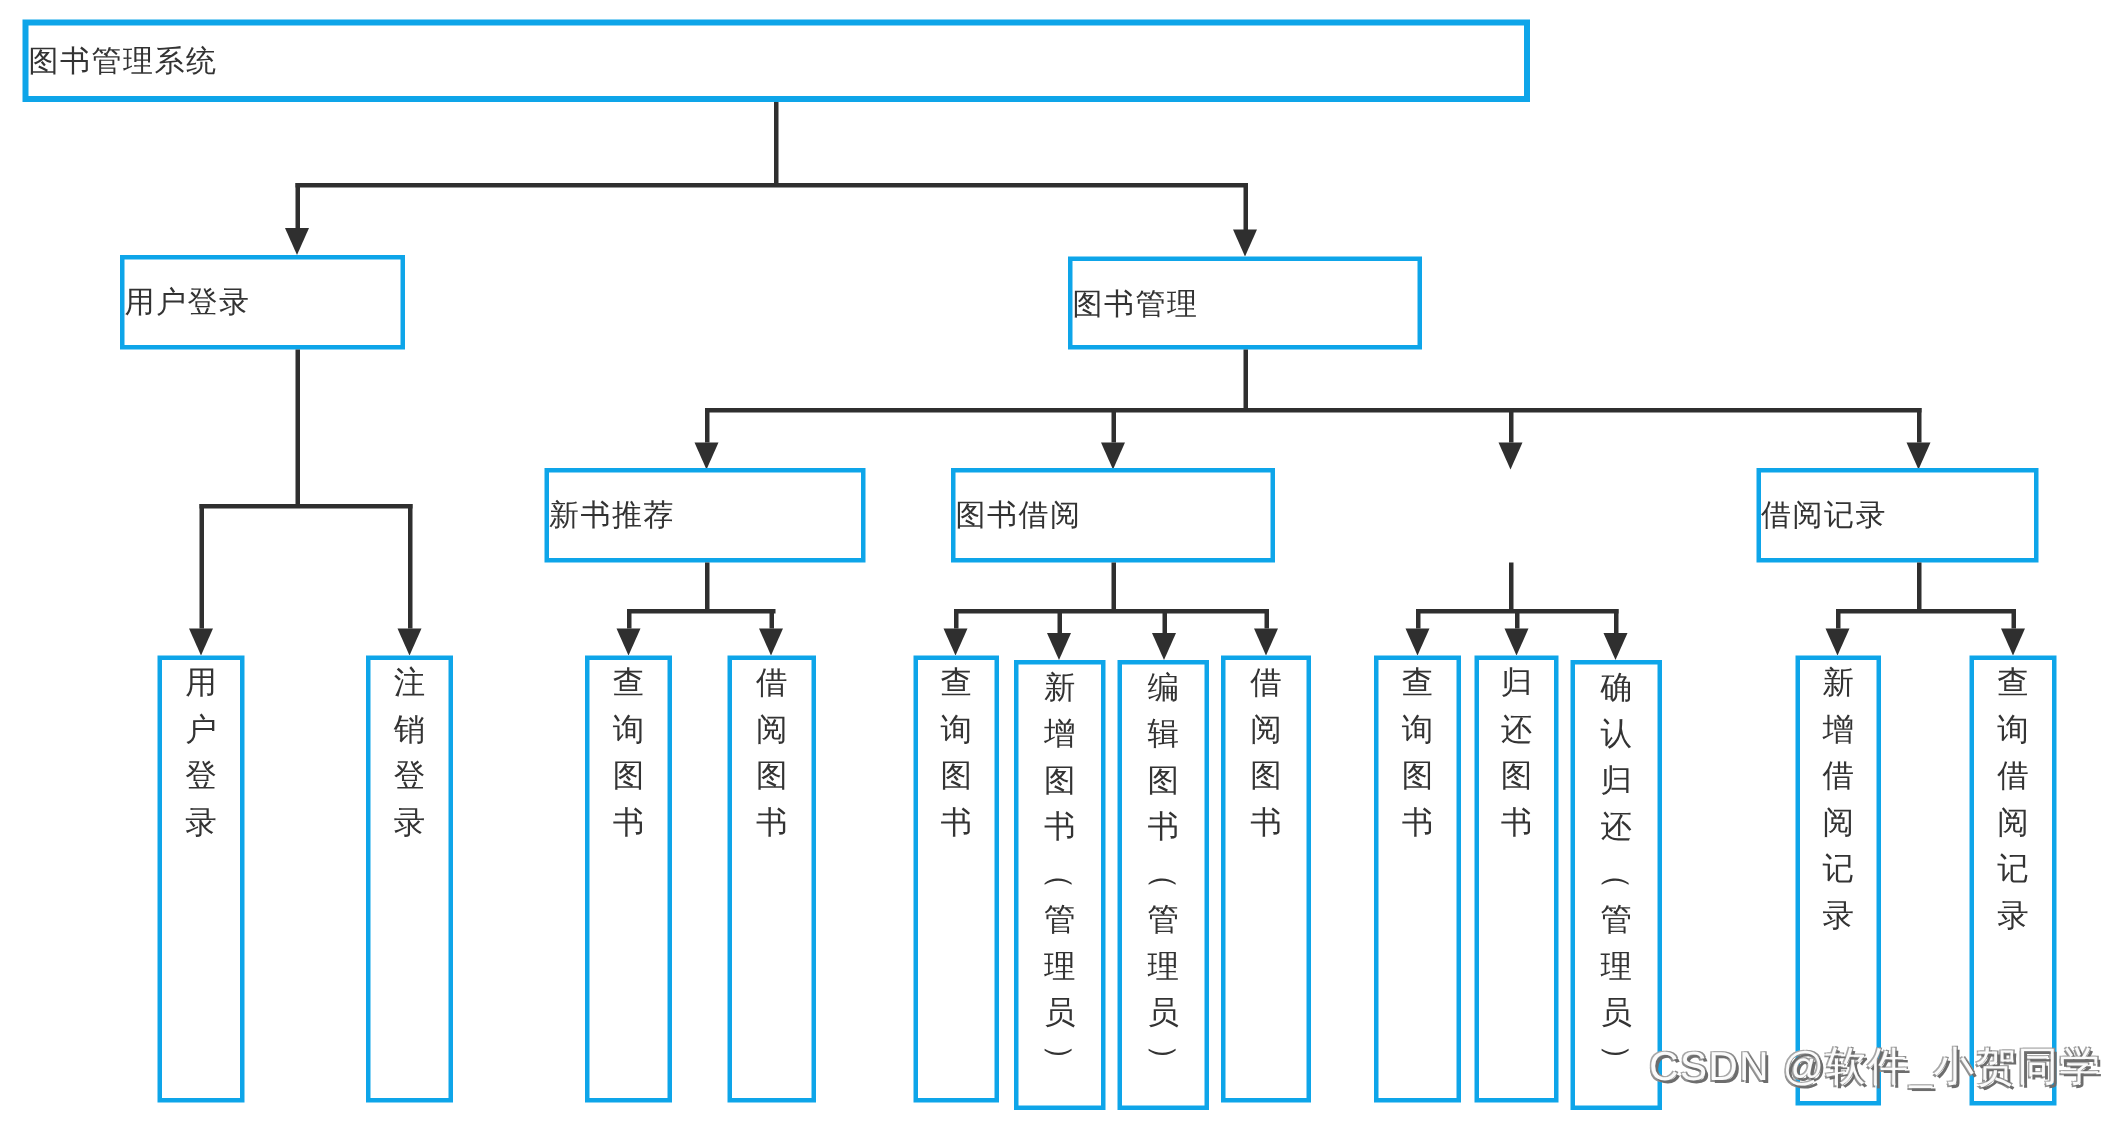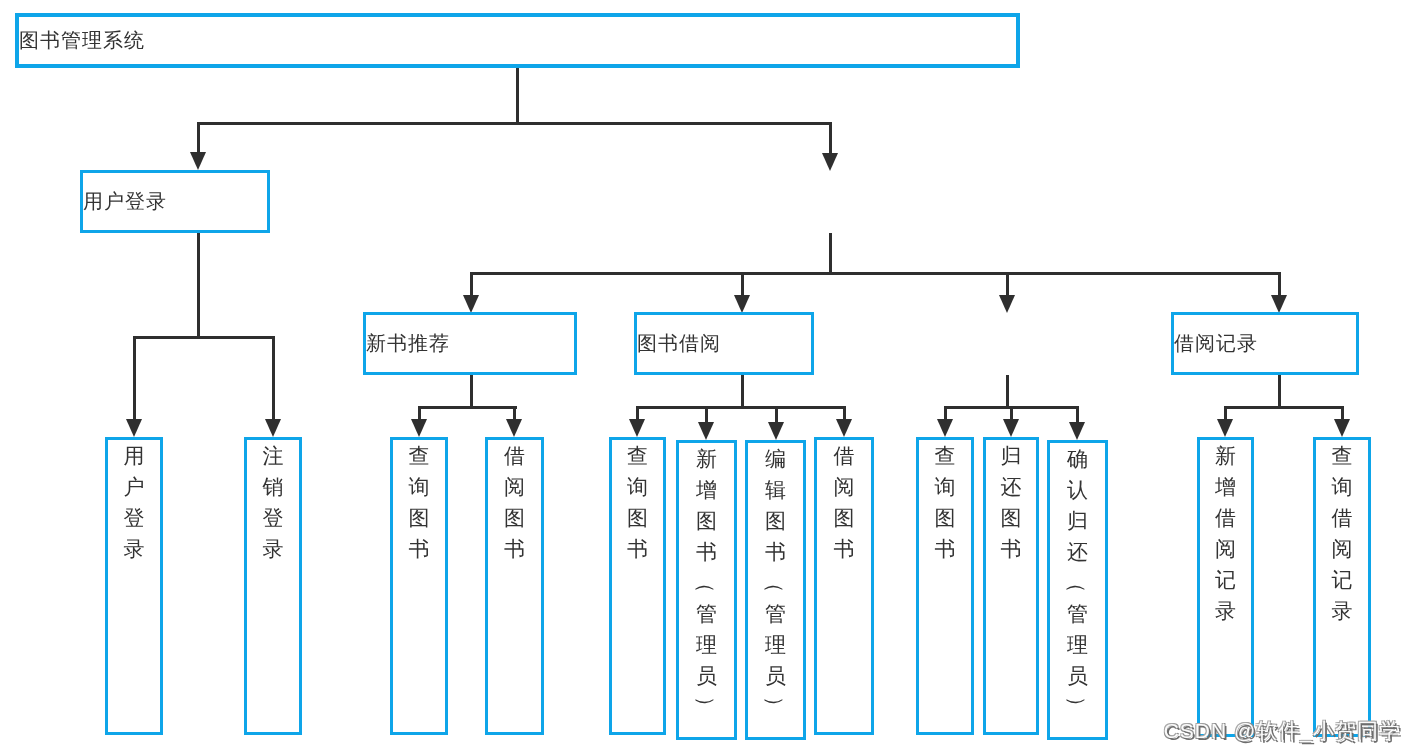--- a/index.html
+++ b/index.html
@@ -15,21 +15,21 @@
   .vch{display:block;line-height:31px;text-align:center;}
   .vrot{transform:rotate(90deg);}
 
   
   .vline{position:absolute;width:3px;background:#2f2f2f;}
   .hline{position:absolute;height:3px;background:#2f2f2f;}
   .ahead{position:absolute;width:0;height:0;border-left:8px solid transparent;
          border-right:8px solid transparent;border-top:18px solid #2f2f2f;}
 
   
-  .watermark{position:absolute;right:4px;bottom:2px;font-size:21px;color:#fbfbfb;z-index:5;
+  .watermark{position:absolute;right:4px;bottom:18px;font-size:27px;color:#fbfbfb;z-index:5;
              text-shadow:2px 2px 0 #6d6d6d,-1px -1px 0 #a8a8a8,1px -1px 0 #8f8f8f,-1px 1px 0 #8f8f8f;
              letter-spacing:1px;white-space:nowrap;}
 </style>
 </head>
 <body>
 
 <div id="canvas">
 
   <div class="box hbox root" style="left:15px;top:13px;width:1005px;height:55px;">
     <span>图书管理系统</span>
@@ -37,20 +37,23 @@
 
   <div class="vline" style="left:516px;top:68px;height:56px;"></div>
   <div class="hline" style="left:197px;top:122px;width:635px;"></div>
   <div class="vline" style="left:197px;top:122px;height:31px;"></div>
   <div class="ahead" style="left:190px;top:152px;"></div>
   <div class="vline" style="left:829px;top:122px;height:32px;"></div>
   <div class="ahead" style="left:822px;top:153px;"></div>
 
   <div class="box hbox" style="left:80px;top:170px;width:190px;height:63px;">
     <span>用户登录</span>
+  </div>
+  <div class="box hbox" style="left:712px;top:171px;width:236px;height:62px;">
+    <span>图书管理</span>
   </div>
 
   <div class="vline" style="left:197px;top:233px;height:103px;"></div>
   <div class="hline" style="left:133px;top:336px;width:142px;"></div>
   <div class="vline" style="left:133px;top:336px;height:83px;"></div>
   <div class="ahead" style="left:126px;top:419px;"></div>
   <div class="vline" style="left:272px;top:336px;height:83px;"></div>
   <div class="ahead" style="left:265px;top:419px;"></div>
 
   <div class="vline" style="left:829px;top:233px;height:39px;"></div>
@@ -60,21 +63,21 @@
   <div class="vline" style="left:741px;top:272px;height:23px;"></div>
   <div class="ahead" style="left:734px;top:295px;"></div>
   <div class="vline" style="left:1006px;top:272px;height:23px;"></div>
   <div class="ahead" style="left:999px;top:295px;"></div>
   <div class="vline" style="left:1278px;top:272px;height:23px;"></div>
   <div class="ahead" style="left:1271px;top:295px;"></div>
 
   <div class="box hbox" style="left:363px;top:312px;width:214px;height:63px;">
     <span>新书推荐</span>
   </div>
-  <div class="box hbox" style="left:634px;top:312px;width:180px;height:63px;">
+  <div class="box hbox" style="left:634px;top:312px;width:216px;height:63px;">
     <span>图书借阅</span>
   </div>
   <div class="box hbox" style="left:1171px;top:312px;width:188px;height:63px;">
     <span>借阅记录</span>
   </div>
 
   <div class="vline" style="left:470px;top:375px;height:31px;"></div>
   <div class="hline" style="left:418px;top:406px;width:99px;"></div>
   <div class="vline" style="left:418px;top:406px;height:13px;"></div>
   <div class="ahead" style="left:411px;top:419px;"></div>

